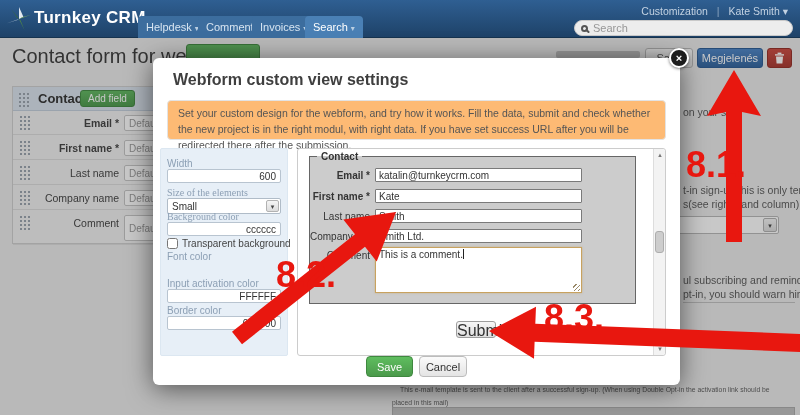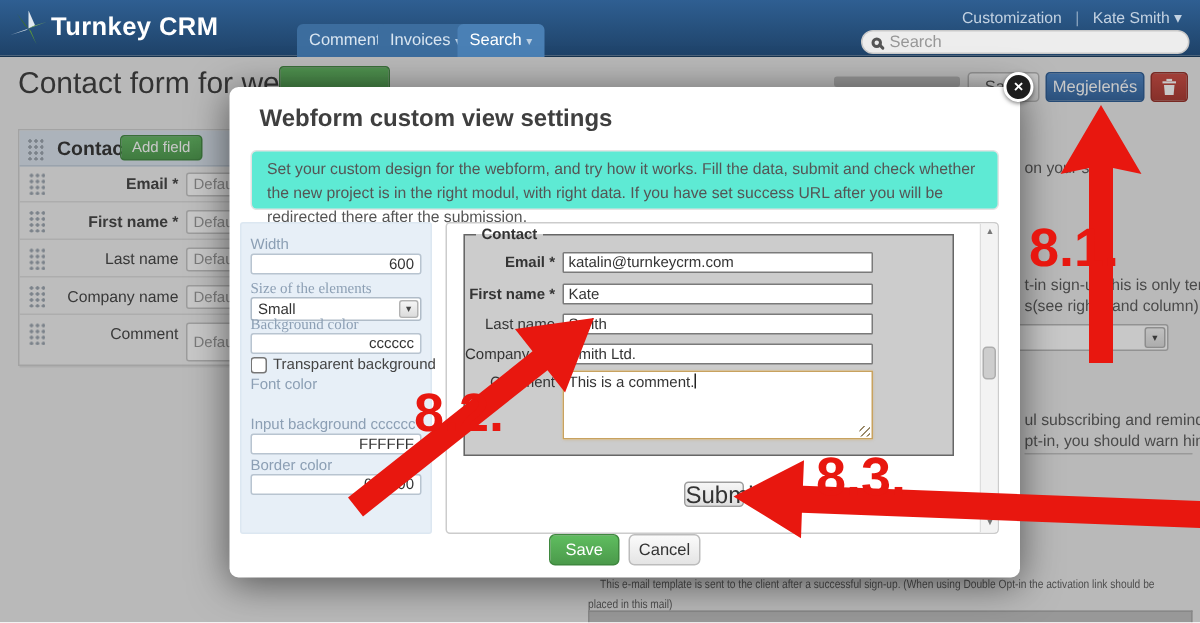--- a/index.html
+++ b/index.html
@@ -85,21 +85,21 @@
     background:rgba(25,25,25,.24); z-index:50; }
 
   
   .modal { position:absolute; left:153px; top:58px; width:527px; height:327px; background:#fff;
     border-radius:6px; box-shadow:0 4px 26px rgba(0,0,0,.55); z-index:100; }
   .modal-title { position:absolute; left:20px; top:13px; font-size:16px; font-weight:bold; color:#3f3f3f; }
   .modal-close { position:absolute; top:-10px; right:-9px; width:20px; height:20px; border-radius:50%;
     background:#1d1d1d; border:2px solid #fff; box-shadow:0 1px 3px rgba(0,0,0,.5); color:#fff;
     font-size:11px; font-weight:bold; text-align:center; line-height:16px; cursor:pointer; z-index:110; }
   .modal-info { position:absolute; left:14px; top:42px; width:499px; height:40px;
-    background:#5eead4; border:1px solid #e3e3e3; border-radius:4px; padding:5px 10px;
+    background:#fdba74; border:1px solid #e3e3e3; border-radius:4px; padding:5px 10px;
     font-size:10.5px; line-height:1.5; color:#555; }
 
   .settings-panel { position:absolute; left:7px; top:90px; width:128px; height:208px; background:#e7eff7;
     border:1px solid #dce7f1; border-radius:2px; }
   .sp-label { position:absolute; left:6px; font-size:10px; color:#8c9fb4; white-space:nowrap; }
   .sp-input { position:absolute; left:6px; width:114px; height:14px; border:1px solid #b8c4d0;
     border-radius:2px; background:#fff; font-size:10px; color:#333; text-align:right; padding:0 4px; }
   .fake-select { position:absolute; left:6px; width:114px; height:16px; background:#fff;
     border:1px solid #b0bcc8; border-radius:2px; font-size:10px; color:#333; cursor:pointer; }
   .fake-select .sel-text { position:absolute; left:4px; top:2px; }
@@ -216,20 +216,23 @@
 
   <div class="navbar">
     <svg class="logo" viewBox="0 0 22 22">
       <polygon points="11,0 15,9 11,11" fill="#e2e9f0"></polygon>
       <polygon points="22,7 14,9.5 11,11" fill="#8fbe4f"></polygon>
       <polygon points="16,21 12.5,12.5 11,11" fill="#5b9639"></polygon>
       <polygon points="0,15 9.5,12 11,11" fill="#cdd9e4"></polygon>
       <polygon points="4,2 9,9.5 11,11" fill="#3e6f2f"></polygon>
     </svg>
     <span class="brand">Turnkey CRM</span>
+    <div class="nav-tab" style="left:138px;">
+      <span>Helpdesk</span><span class="caret">▾</span>
+    </div>
     <div class="nav-tab" style="left:198px;">
       <span>Comment</span><span class="caret">▾</span>
     </div>
     <div class="nav-tab" style="left:252px;">
       <span>Invoices</span><span class="caret">▾</span>
     </div>
     <div class="nav-tab active" style="left:305px;">
       <span>Search</span><span class="caret">▾</span>
     </div>
     <div class="topline">
@@ -256,21 +259,21 @@
         <span class="sel-text">Small</span>
         <span class="sel-btn">▾</span>
       </div>
       <span class="sp-label" style="top:62px;font-family:Liberation Serif, serif;">Background color</span>
       <input class="sp-input" style="top: 73px;" value="cccccc">
       <div class="cb-row" style="top:89px;">
         <input type="checkbox" style="">
         <span>Transparent background</span>
       </div>
       <span class="sp-label" style="top:102px;">Font color</span>
-      <span class="sp-label" style="top:129px;">Input background cccccc</span>
+      <span class="sp-label" style="top:129px;">Input activation color</span>
       <input class="sp-input" style="top: 140px;" value="FFFFFF">
       <span class="sp-label" style="top:156px;">Border color</span>
       <input class="sp-input" style="top: 167px;" value="000000">
     </div>
 
     <div class="preview-pane">
       <fieldset class="pv-fieldset">
         <legend>Contact</legend>
         <span class="pv-label req" style="top:8px; left:0;">Email *</span>
         <input class="pv-input" style="top: 6px;" value="katalin@turnkeycrm.com">

